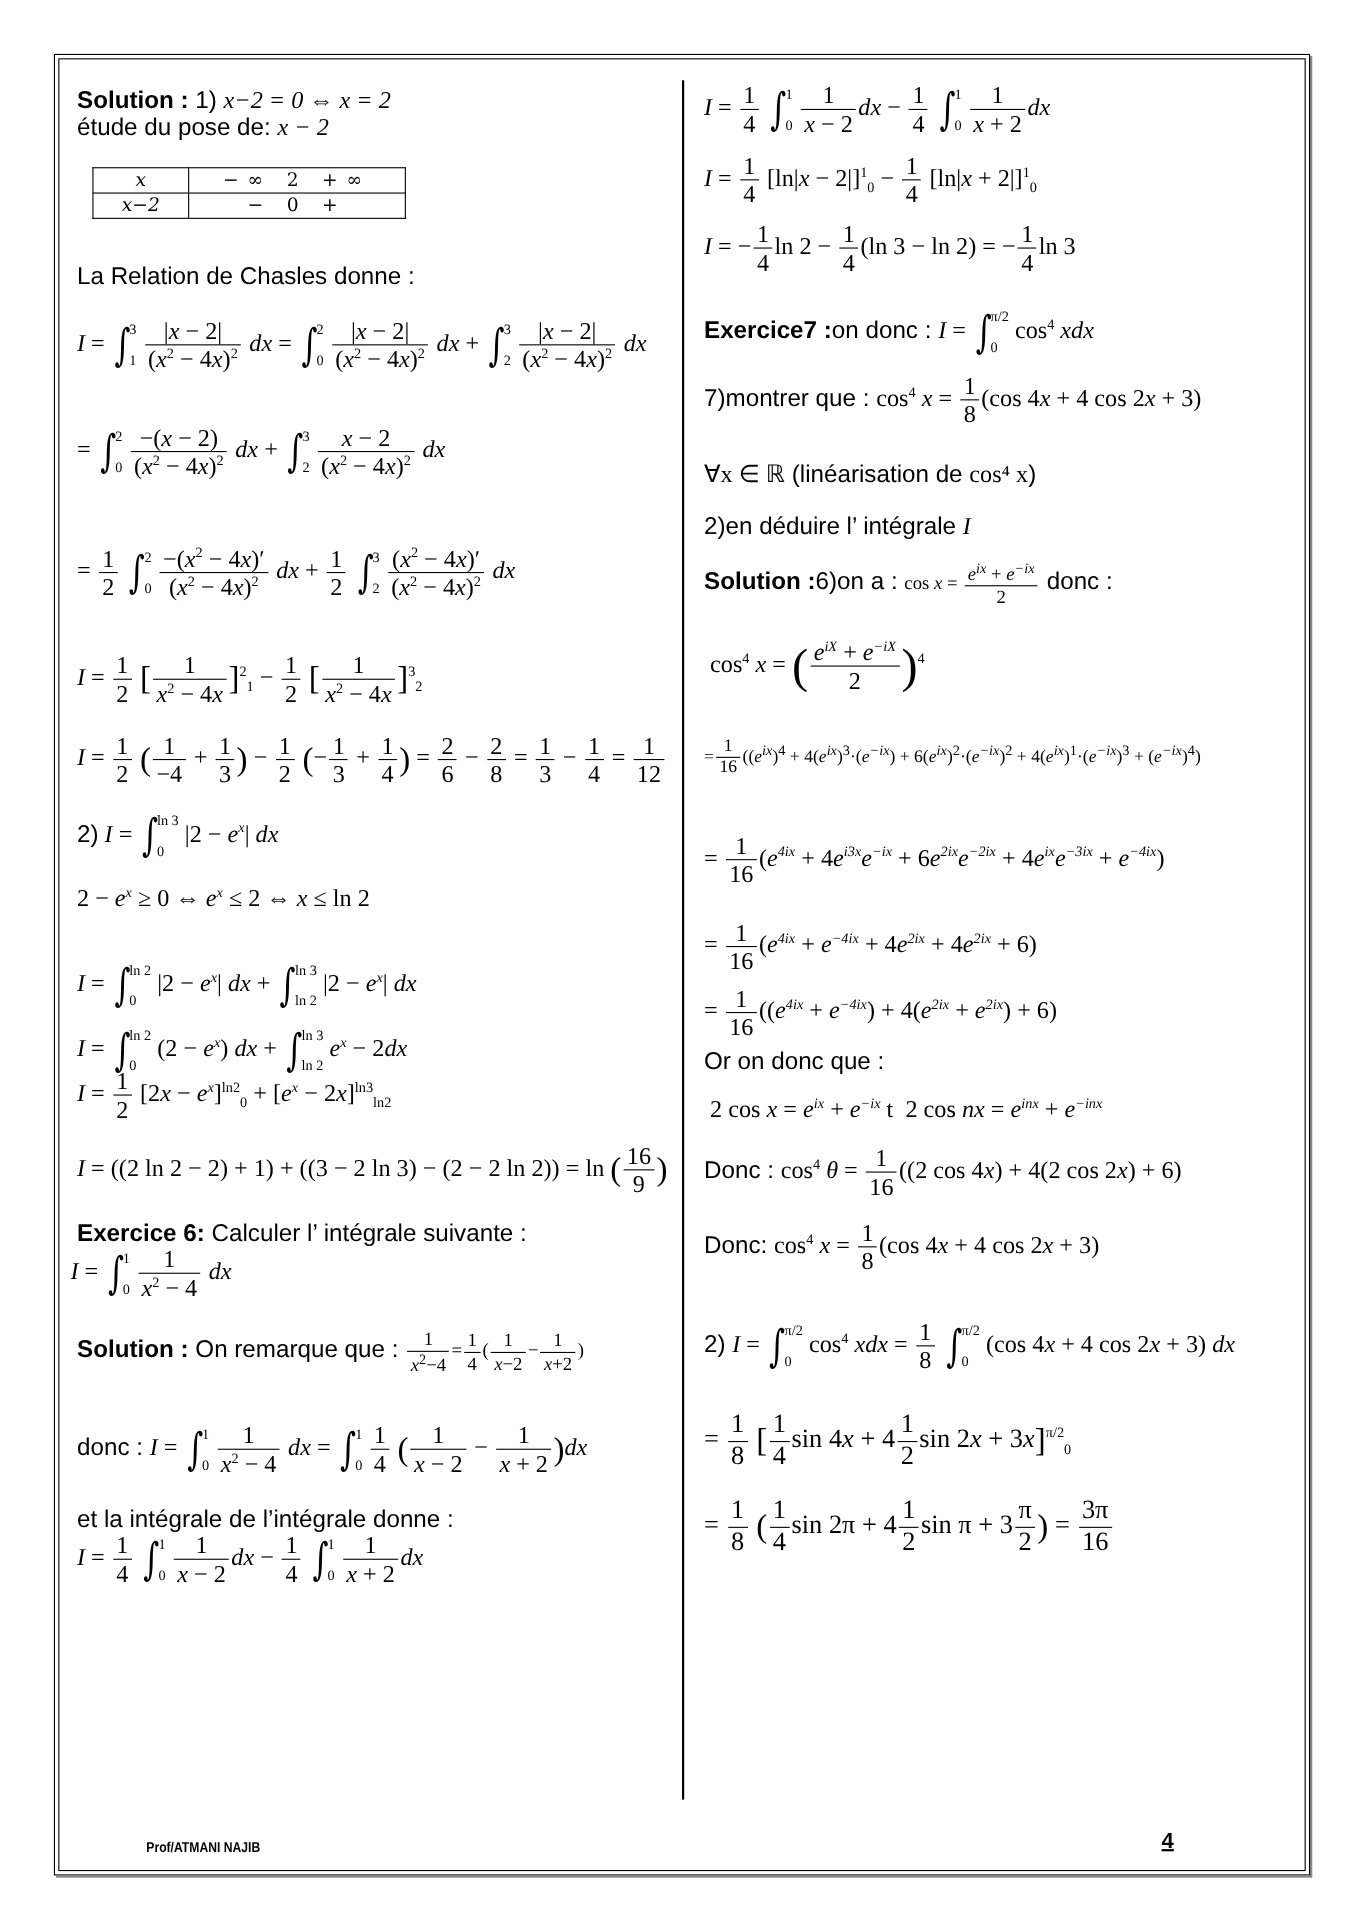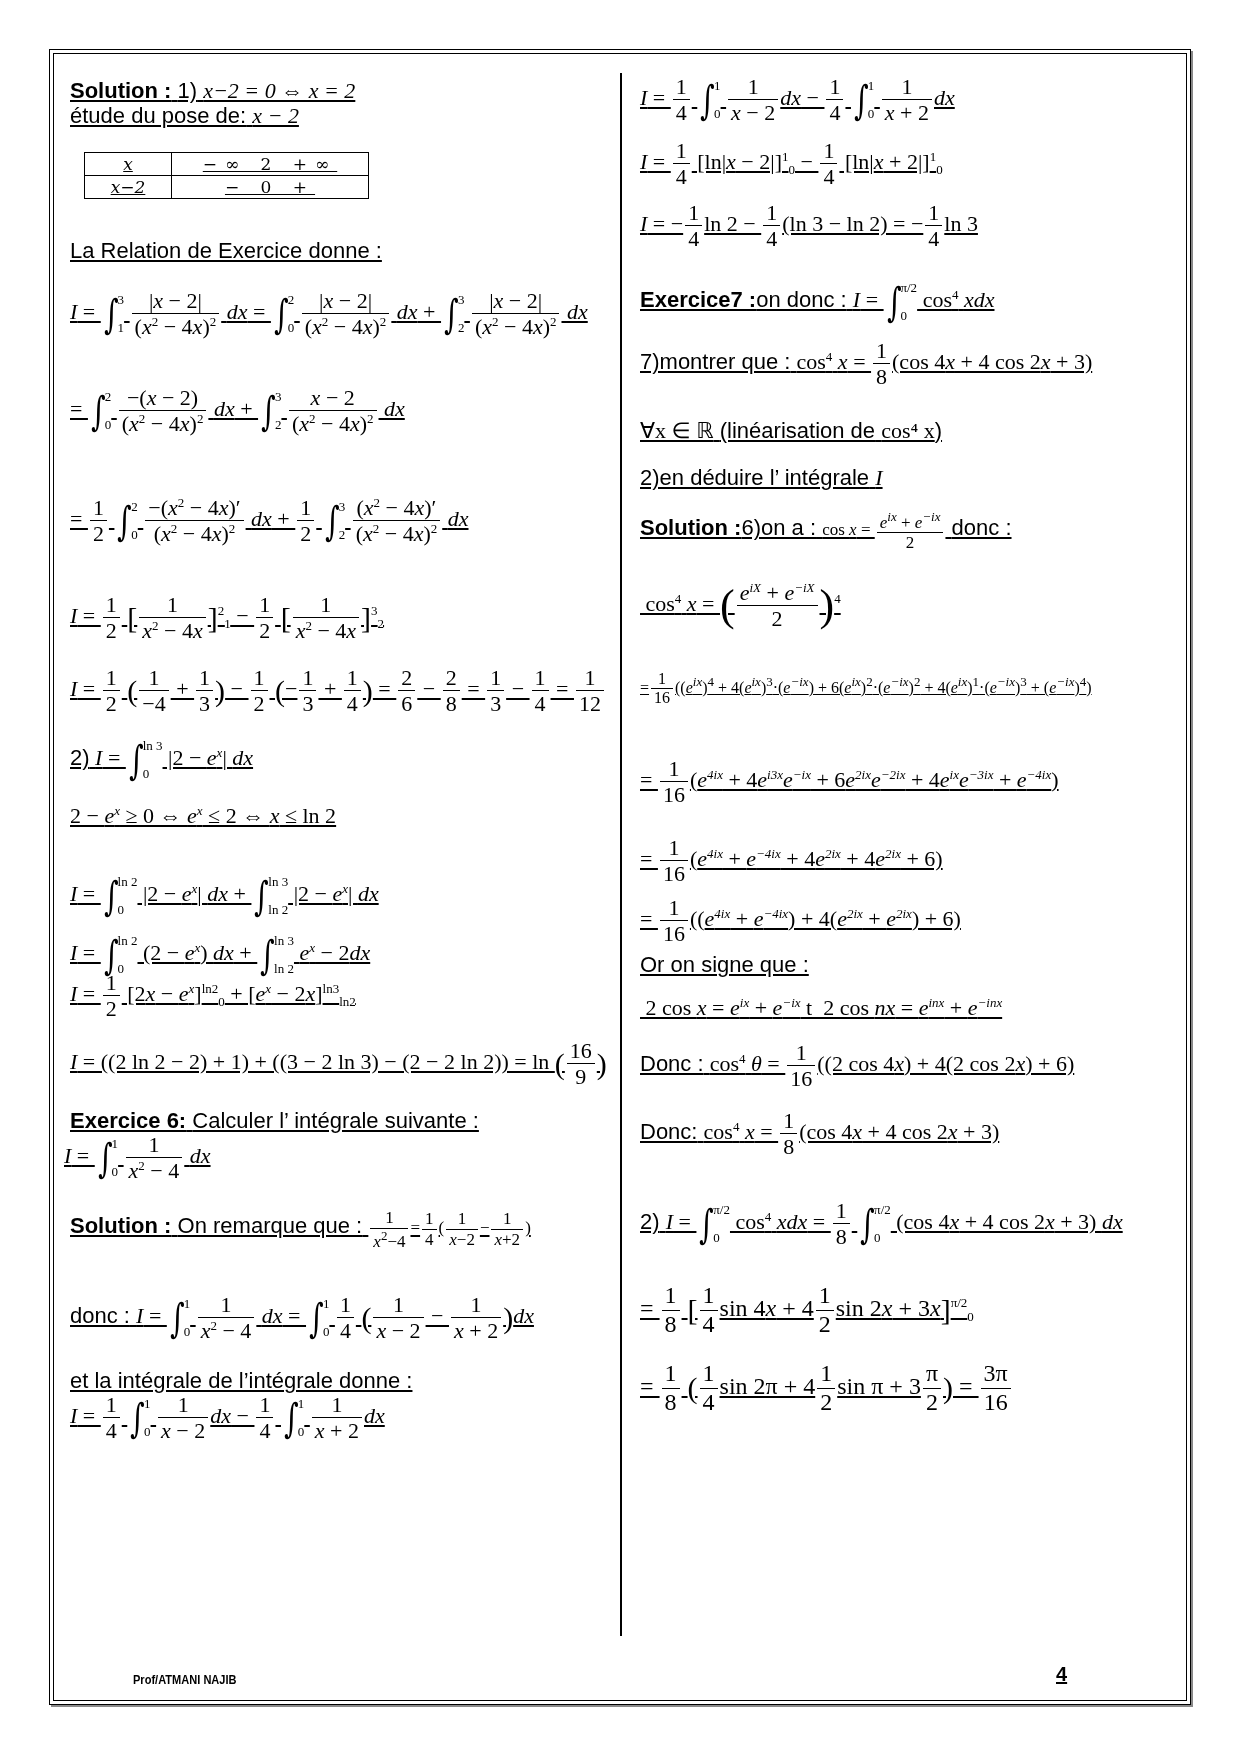--- a/index.html
+++ b/index.html
@@ -6,21 +6,21 @@
   body{width:1240px;height:1754px;position:relative;overflow:hidden;
        font-family:"Liberation Sans",sans-serif;color:#000;}
   .frame-outer{position:absolute;left:49px;top:49px;width:1140px;height:1654px;
        border:1px solid #000;box-shadow:2px 2px 0 #888;}
   .frame-inner{position:absolute;left:53px;top:53px;width:1132px;height:1646px;
        border:1px solid #000;}
   .divider{position:absolute;left:620px;top:73px;width:2px;height:1563px;background:#000;}
   .col{position:absolute;}
   .col-left{left:70px;top:70px;width:540px;}
   .col-right{left:640px;top:70px;width:540px;}
-  .blk{position:absolute;left:0;white-space:nowrap;text-decoration:underline;}
+  .blk{position:absolute;left:0;white-space:nowrap;}
   .txt{font-size:22px;}
   .b{font-weight:bold;}
   .m{font-family:"Liberation Serif",serif;font-size:22px;font-style:normal;}
   .mi{font-style:italic;}
   .frac{display:inline-flex;flex-direction:column;vertical-align:middle;text-align:center;margin:0 2px;}
   .frac>.n{border-bottom:1.5px solid #000;padding:0 3px;line-height:1.15;}
   .frac>.d{padding:0 3px;line-height:1.15;}
   .int{display:inline-flex;align-items:center;vertical-align:middle;}
   .int .s{font-size:40px;line-height:1;font-family:"DejaVu Serif",serif;transform:scaleX(0.7);}
   .int .lim{display:inline-flex;flex-direction:column;justify-content:space-between;height:44px;font-size:13px;margin-left:-4px;}
@@ -60,21 +60,21 @@
         <td class="c1">−∞   2   +∞</td>
       </tr>
       <tr>
         <td class="c0">x−2</td>
         <td class="c1">−   0   +</td>
       </tr>
     </tbody>
       </table>
   </div>
 
-  <div class="blk txt" style="top:168px;">La Relation de Exercice donne :</div>
+  <div class="blk txt" style="top:168px;">La Relation de Chasles donne :</div>
 
   <div class="blk m" style="top:218px;">
     <span class="mi">I</span> =
     <span class="int">
         <span class="s">∫</span>
         <span class="lim">
           <span>3</span>
           <span>1</span>
         </span>
       </span>
@@ -580,21 +580,21 @@
   </div>
 
   <div class="blk m" style="top:825px;">
     = <span class="frac">
         <span class="n">1</span>
         <span class="d">16</span>
       </span>((<span class="mi">e</span><sup class="mi">4ix</sup> + <span class="mi">e</span><sup class="mi">−4ix</sup>) + 4(<span class="mi">e</span><sup class="mi">2ix</sup> + <span class="mi">e</span><sup class="mi">2ix</sup>) + 6)
     
   </div>
 
-  <div class="blk txt" style="top:882px;">Or on signe que :</div>
+  <div class="blk txt" style="top:882px;">Or on donc que :</div>
 
   <div class="blk m" style="top:925px;">
     &nbsp;2 cos <span class="mi">x</span> = <span class="mi">e</span><sup class="mi">ix</sup> + <span class="mi">e</span><sup class="mi">−ix</sup> t&nbsp; 2 cos <span class="mi">nx</span> = <span class="mi">e</span><sup class="mi">inx</sup> + <span class="mi">e</span><sup class="mi">−inx</sup>
     
   </div>
 
   <div class="blk txt" style="top:970px;">
     <span>Donc :</span>
     <span class="m">cos<sup>4</sup> <span class="mi">θ</span> = <span class="frac">
           <span class="n">1</span>

